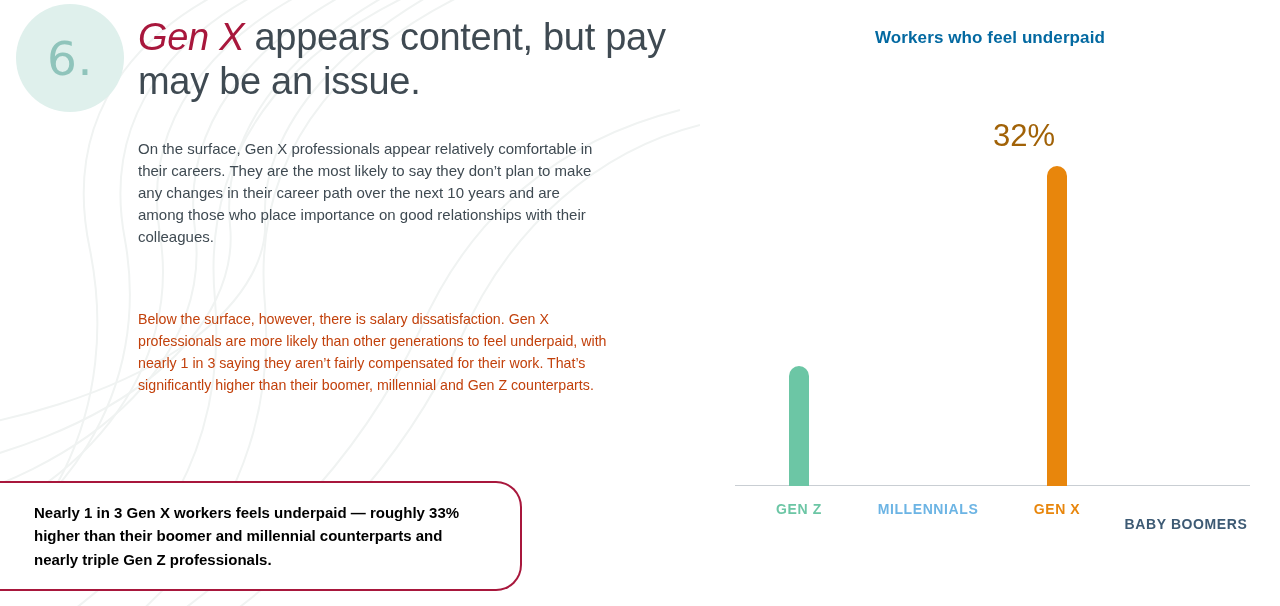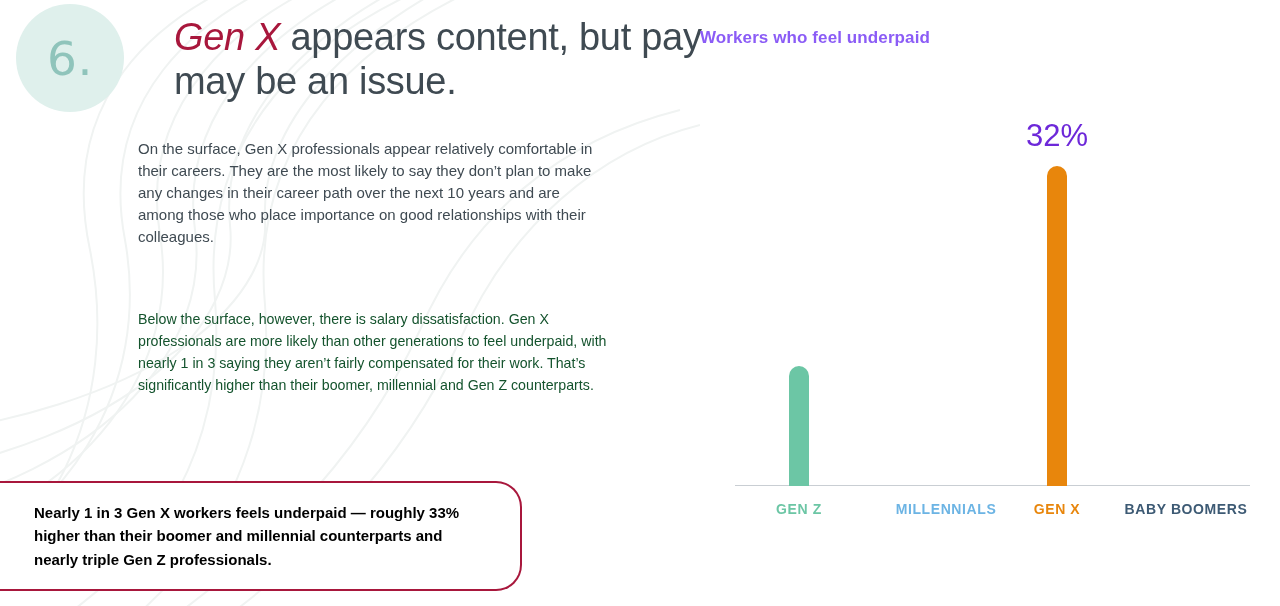--- a/index.html
+++ b/index.html
@@ -56,21 +56,20 @@
   .headline {
     position: absolute;
     left: 138px;
     top: 16px;
     width: 540px;
     font-size: 38px;
     line-height: 1.15;
     color: #3f4a52;
     font-weight: 400;
     letter-spacing: -0.3px;
-    margin-left: 36px;
   }
   .headline .emph {
     color: #a8173c;
     font-style: italic;
   }
 
   .body-1 {
     position: absolute;
     left: 138px;
     top: 138px;
@@ -80,21 +79,21 @@
     color: #3f4a52;
   }
 
   .body-2 {
     position: absolute;
     left: 138px;
     top: 308px;
     width: 470px;
     font-size: 14.2px;
     line-height: 1.55;
-    color: #14532d;
+    color: #c2410c;
   }
 
   .callout {
     position: absolute;
     left: -10px;
     top: 481px;
     width: 532px;
     min-height: 102px;
     border: 2px solid #a8173c;
     border-left: none;
@@ -116,24 +115,24 @@
   .chart-panel {
     position: absolute;
     left: 700px; top: 0;
     width: 580px; height: 606px;
   }
   .chart-title {
     position: absolute;
     top: 28px;
     left: 0;
     width: 580px;
-    text-align: left;
+    text-align: center;
     font-size: 17px;
     font-weight: bold;
-    color: #8b5cf6;
+    color: #0369a1;
     letter-spacing: 0.1px;
   }
   .plot {
     position: absolute;
     left: 35px;
     top: 86px;
     width: 515px;
     height: 400px;
   }
   .axis-line {
@@ -155,23 +154,23 @@
     bottom: 0;
     left: 50%;
     transform: translateX(-50%);
     width: 20px;
     border-radius: 10px 10px 0 0;
   }
   .bar-value {
     position: absolute;
     left: 0;
     width: 128px;
-    text-align: center;
+    text-align: left;
     font-size: 31px;
-    color: #6d28d9;
+    color: #a16207;
     font-weight: 400;
   }
   .x-labels {
     position: absolute;
     left: 35px;
     top: 500px;
     width: 515px;
     height: 60px;
   }
   .x-label {
@@ -233,17 +232,17 @@
       <div class="bar" style="height: 120px; background: rgb(108, 198, 165);"></div>
     </div>
     <div class="bar-group" style="left:258px;">
       <div class="bar-value" style="bottom: 332px;">32%</div>
       <div class="bar" style="height: 320px; background: rgb(232, 134, 12);"></div>
     </div>
   </div>
 
   <div class="x-labels">
     <div class="x-label" style="left: 0px; color: rgb(108, 198, 165);">GEN Z</div>
-    <div class="x-label" style="left: 147px; color: rgb(108, 180, 228);">MILLENNIALS</div>
+    <div class="x-label" style="left: 129px; color: rgb(108, 180, 228);">MILLENNIALS</div>
     <div class="x-label" style="left: 258px; color: rgb(232, 134, 12);">GEN X</div>
-    <div class="x-label" style="left: 387px; color: rgb(61, 90, 116);">BABY BOOMERS</div>
+    <div class="x-label" style="left: 387px; color: rgb(61, 90, 116); margin-top: 15px;">BABY BOOMERS</div>
   </div>
 </div>
 
 </body></html>

